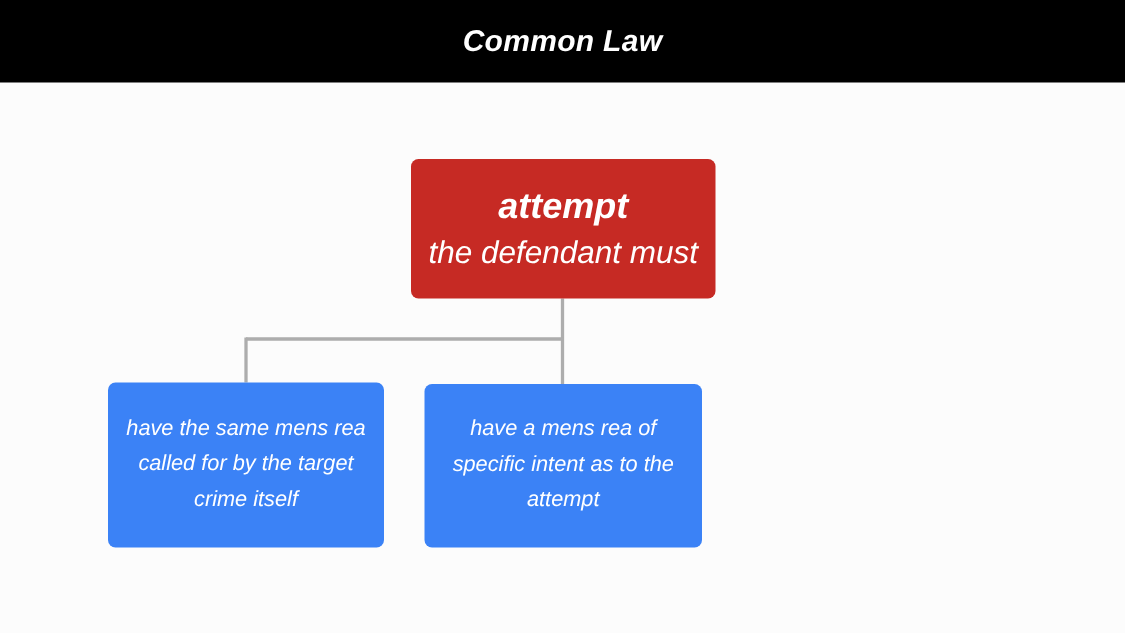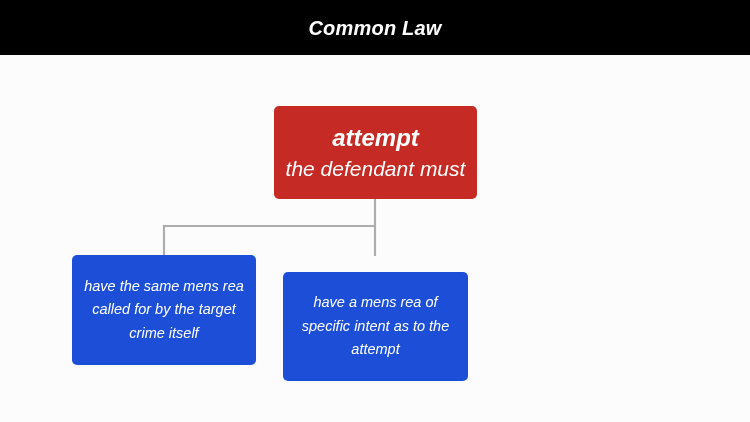--- a/index.html
+++ b/index.html
@@ -88,35 +88,34 @@
     line-height: 1.15;
     margin-bottom: 4px;
   }
   .node-root-subtitle {
     font-size: 21px;
     font-weight: normal;
     line-height: 1.2;
   }
 
   .node-child {
-    background: #1d4ed8;
+    background: #3b82f6;
     padding: 8px 12px;
   }
   .node-child-left {
     left: 72px;
     top: 200px;     
     width: 184px;
     height: 110px;
   }
   .node-child-right {
     left: 283px;
     top: 201px;     
     width: 185px;
     height: 109px;
-    margin-top: 16px;
   }
   .node-child-text {
     font-size: 14.5px;
     line-height: 1.62;
     font-weight: normal;
   }
 </style>
 </head>
 <body>
 

